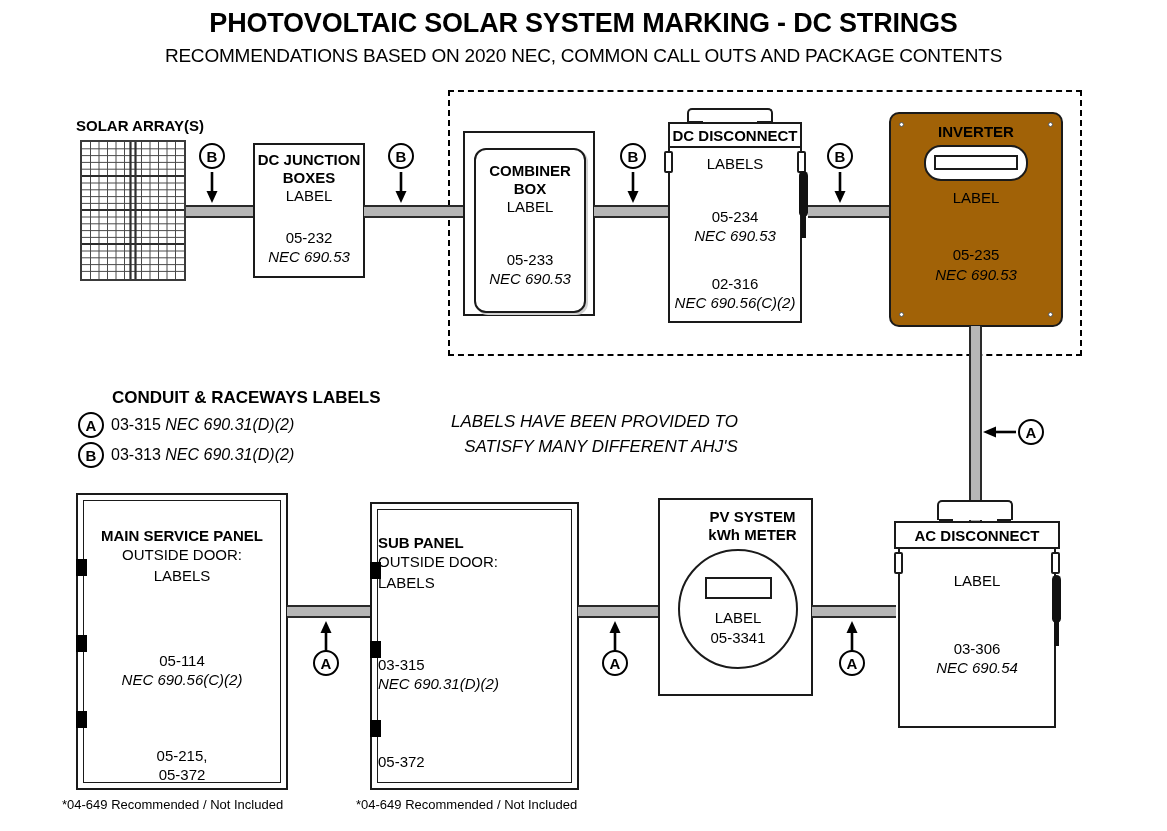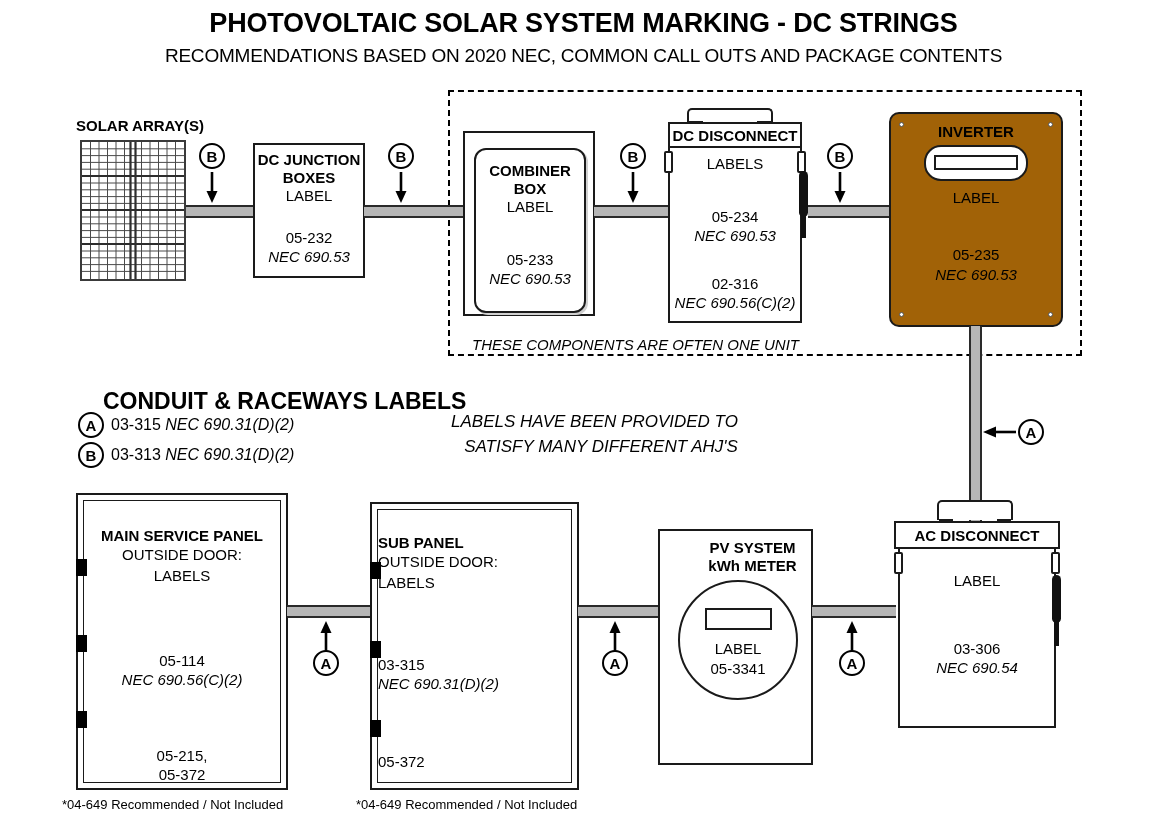--- a/index.html
+++ b/index.html
@@ -141,39 +141,38 @@
   
   .meter-circle{
     position:absolute;border:2px solid #1a1a1a;border-radius:50%;background:#fff;
     box-sizing:border-box;text-align:center;
   }
   .meter-display{
     margin:26px auto 0;width:67px;height:22px;border:2px solid #1a1a1a;box-sizing:border-box;background:#fff;
   }
 
   
-  .legend-title{left:103px;top:388px;font-size:23px;font-weight:bold;}
+  .legend-title{left:112px;top:388px;font-size:17px;font-weight:bold;}
   .legend-row{display:flex;align-items:center;gap:7px;}
   .legend-text{font-size:16px;white-space:nowrap;}
   .legend-text i{font-style:italic;}
   .note{
     left:451px;top:410px;font-size:17px;font-style:italic;line-height:1.45;text-align:right;
   }
   .footnote{font-size:13px;}
 </style>
 </head>
 <body>
 
 <div id="page">
 
   <div class="abs title">PHOTOVOLTAIC SOLAR SYSTEM MARKING - DC STRINGS</div>
   <div class="abs subtitle">RECOMMENDATIONS BASED ON 2020 NEC, COMMON CALL OUTS AND PACKAGE CONTENTS</div>
 
   <div class="abs dashbox"></div>
-  <div class="abs dashcaption">THESE COMPONENTS ARE OFTEN ONE UNIT</div>
 
   <div class="abs array-label">SOLAR ARRAY(S)</div>
   <div class="abs array">
     <svg width="102" height="137" viewBox="0 0 102 137">
       <g stroke="#4a4a4a" stroke-width="1" fill="none">
         <line x1="8.5" y1="0" x2="8.5" y2="137"></line>
           <line x1="17" y1="0" x2="17" y2="137"></line>
         <line x1="25.5" y1="0" x2="25.5" y2="137"></line>
           <line x1="34" y1="0" x2="34" y2="137"></line>
         <line x1="42.5" y1="0" x2="42.5" y2="137"></line>
@@ -397,21 +396,21 @@
 
   <div class="abs conduit" style="left:578px;top:605px;width:82px;"></div>
   <div class="abs arrow-up" style="left:608px;top:620px;">
     <svg width="14" height="32" viewBox="0 0 14 32">
         <line x1="7" y1="32" x2="7" y2="10" stroke="#000" stroke-width="2.6"></line>
         <polygon points="7,1 1.5,13 12.5,13" fill="#000"></polygon>
       </svg>
   </div>
   <div class="abs marker" style="left:602px;top:650px;">A</div>
 
-  <div class="abs box" style="left:658px;top:529px;width:155px;height:236px;padding-left:34px;">
+  <div class="abs box" style="left:658px;top:498px;width:155px;height:198px;padding-left:34px;">
     <div class="box-title" style="margin-top:8px;">PV SYSTEM</div>
     <div class="box-title">kWh METER</div>
     <div class="meter-circle" style="left:18px;top:49px;width:120px;height:120px;">
       <div class="meter-display"></div>
       <div class="box-sub" style="margin-top:9px;">LABEL</div>
       <div class="code">05-3341</div>
     </div>
   </div>
 
   <div class="abs conduit" style="left:812px;top:605px;width:84px;"></div>

